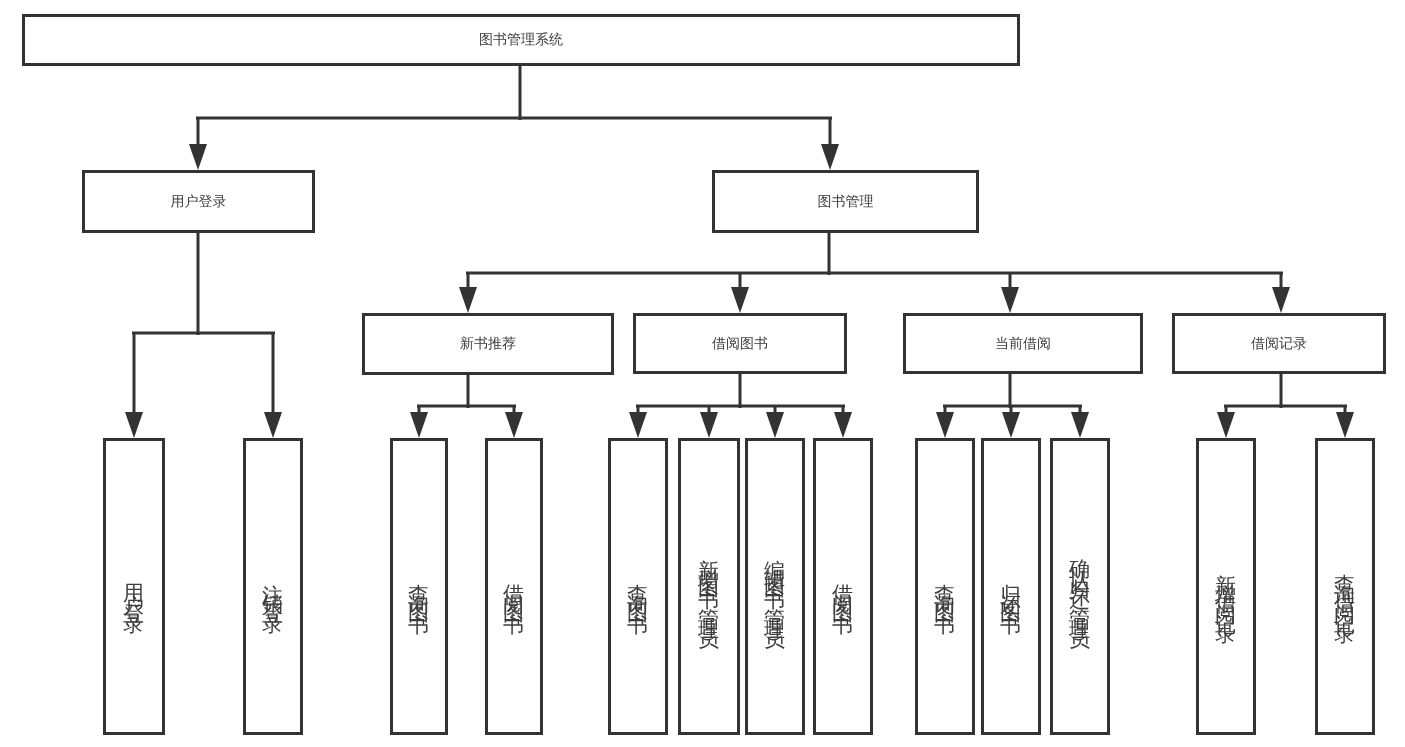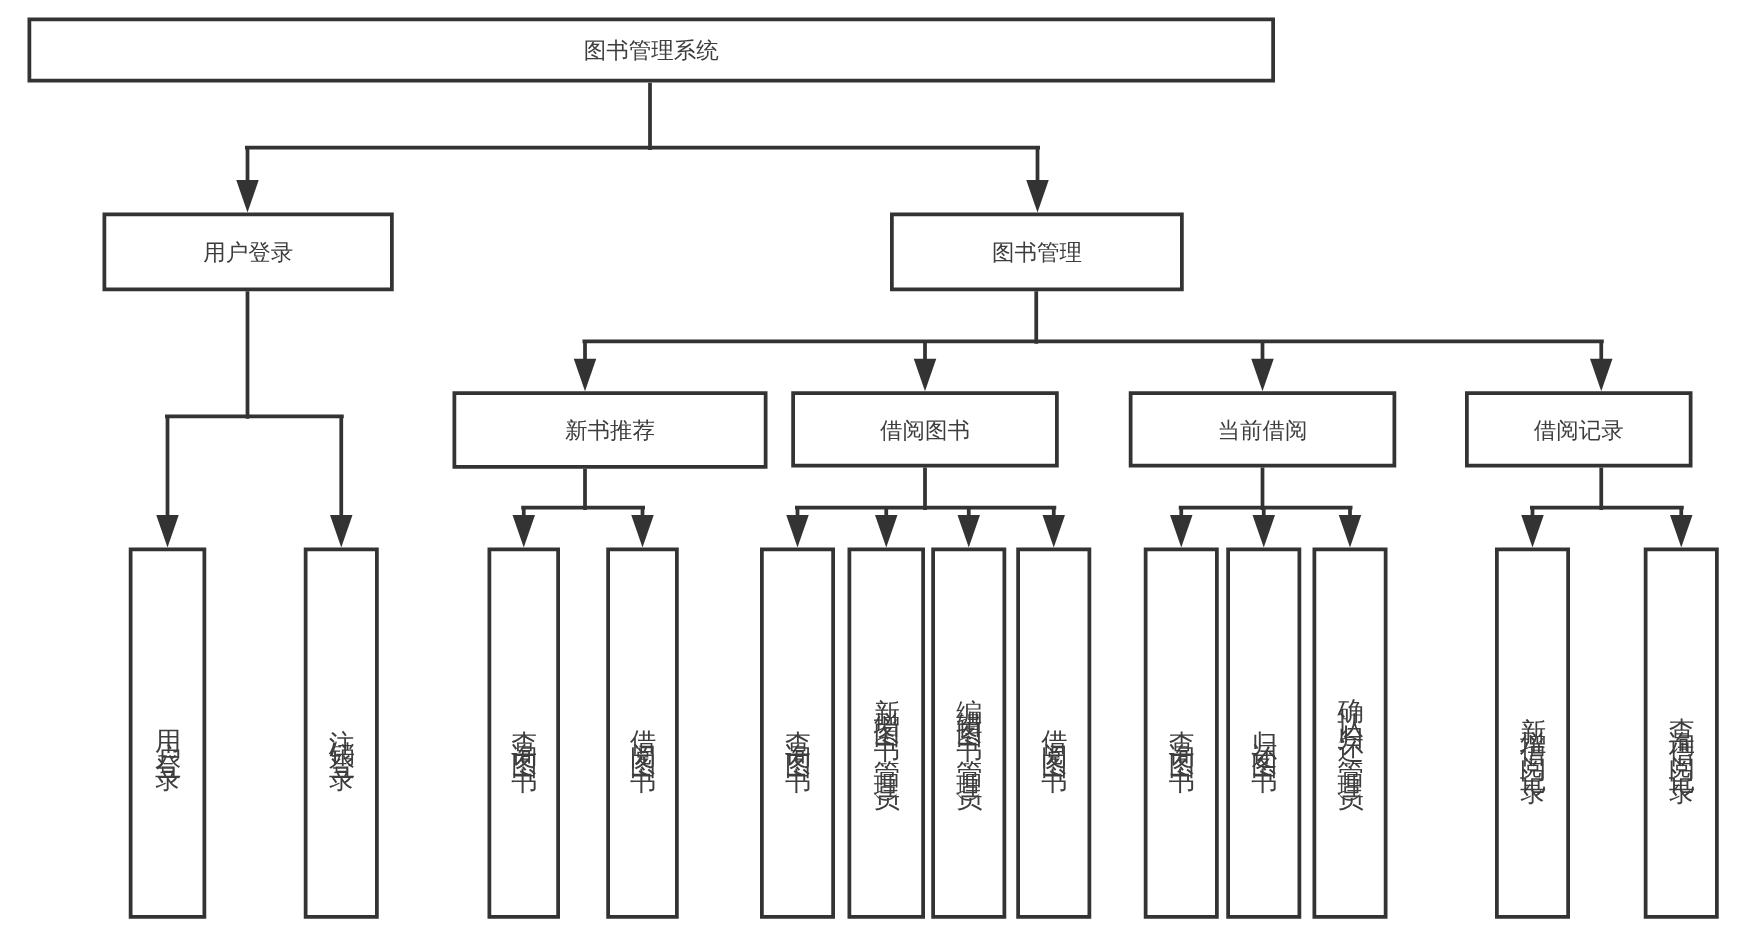--- a/index.html
+++ b/index.html
@@ -16,21 +16,21 @@
   #wires polygon { fill: var(--line, #333); }
   .node {
     position: absolute;
     box-sizing: border-box;
     border: 3px solid var(--line, #333);
     background: #fff;
     color: var(--text, #3d3d3d);
     display: flex;
     align-items: center;
     justify-content: center;
-    font-size: 18px;
+    font-size: 14px;
     z-index: 2;
     text-align: center;
   }
   .vnode {
     writing-mode: vertical-rl;
     text-orientation: mixed;
     letter-spacing: 10px;
     line-height: 1;
     font-size: 21px;
   }
@@ -123,26 +123,26 @@
       <line x1="1226" y1="406" x2="1226" y2="430"></line>
       <polygon points="1217,412 1235,412 1226,438"></polygon>
       <line x1="1345" y1="406" x2="1345" y2="430"></line>
       <polygon points="1336,412 1354,412 1345,438"></polygon>
     </g>
   </svg>
 
   <div class="node" style="left:22px; top:14px; width:998px; height:52px;">图书管理系统</div>
 
   <div class="node" style="left:82px; top:170px; width:233px; height:63px;">用户登录</div>
-  <div class="node" style="left:712px; top:170px; width:235px; height:63px;">图书管理</div>
+  <div class="node" style="left:712px; top:170px; width:267px; height:63px;">图书管理</div>
 
   <div class="node" style="left:362px; top:313px; width:252px; height:62px;">新书推荐</div>
   <div class="node" style="left:633px; top:313px; width:214px; height:61px;">借阅图书</div>
-  <div class="node" style="left:903px; top:313px; width:214px; height:61px;">当前借阅</div>
-  <div class="node" style="left:1172px; top:313px; width:182px; height:61px;">借阅记录</div>
+  <div class="node" style="left:903px; top:313px; width:240px; height:61px;">当前借阅</div>
+  <div class="node" style="left:1172px; top:313px; width:214px; height:61px;">借阅记录</div>
 
   <div class="node vnode" style="left:103px; top:438px; width:62px; height:297px;">用户登录</div>
   <div class="node vnode" style="left:243px; top:438px; width:60px; height:297px;">注销登录</div>
 
   <div class="node vnode" style="left:390px; top:438px; width:58px; height:297px;">查询图书</div>
   <div class="node vnode" style="left:485px; top:438px; width:58px; height:297px;">借阅图书</div>
 
   <div class="node vnode" style="left:608px; top:438px; width:60px; height:297px;">查询图书</div>
   <div class="node vnode" style="left:678px; top:438px; width:62px; height:297px;">新增图书（管理员）</div>
   <div class="node vnode" style="left:745px; top:438px; width:60px; height:297px;">编辑图书（管理员）</div>

